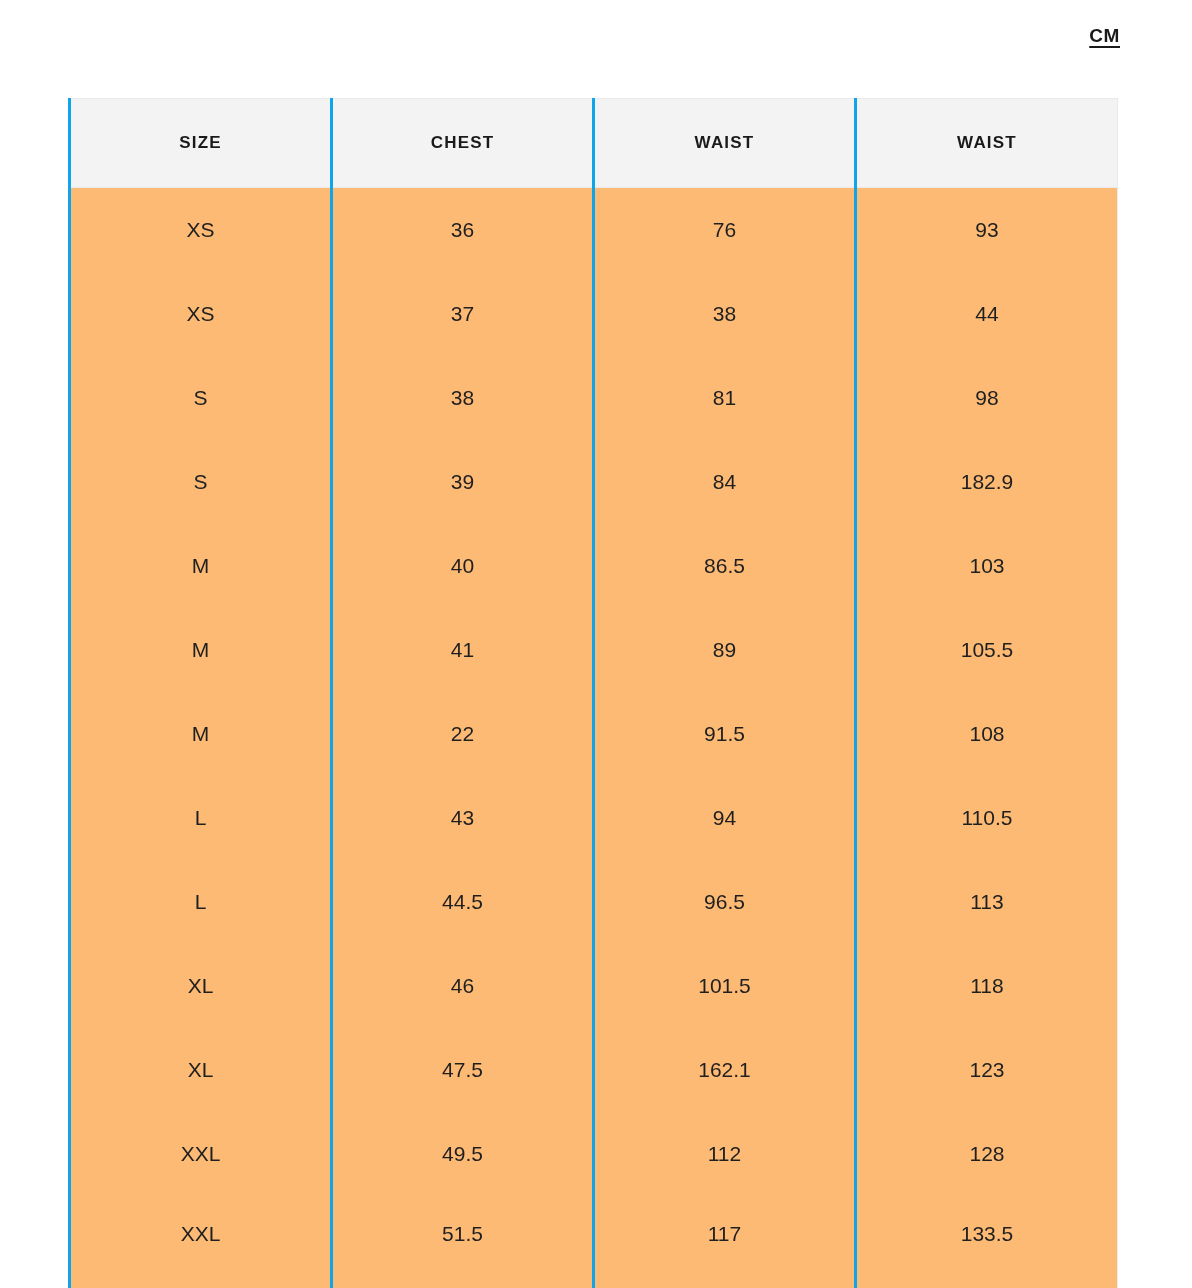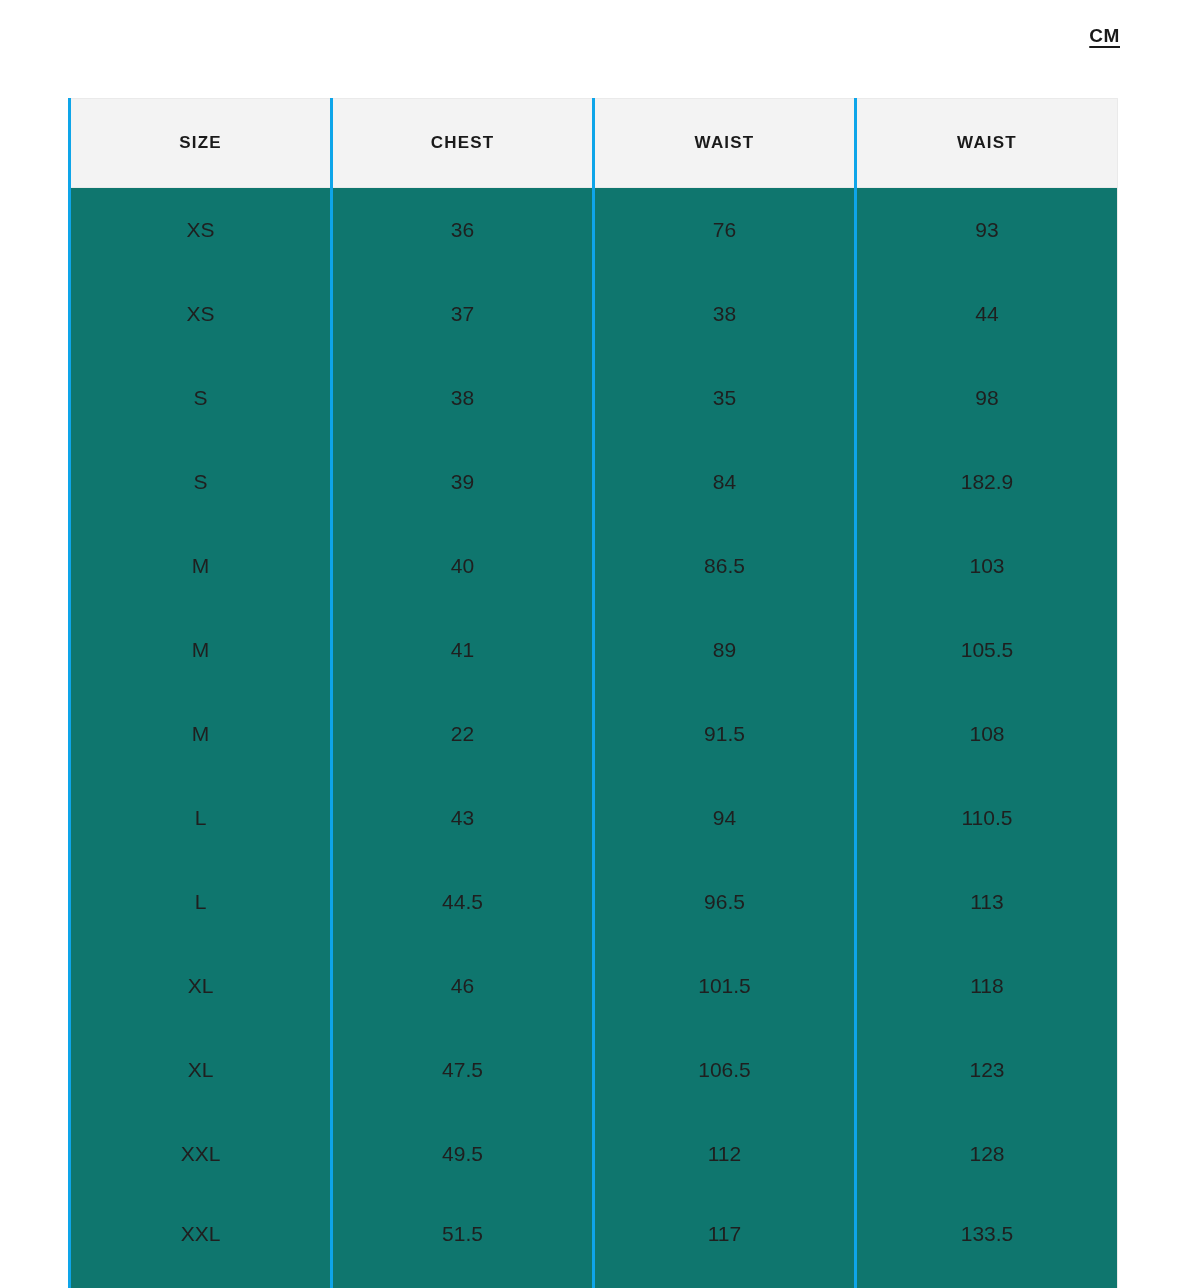--- a/index.html
+++ b/index.html
@@ -80,21 +80,21 @@
     letter-spacing: 1.2px;
     color: #1a1a1a;
     vertical-align: middle;
   }
   table.size-table tbody td {
     height: 82px;
     font-size: 21px;
     font-weight: 400;
     color: #1f1f1f;
     vertical-align: middle;
-    background: #0f766e;
+    background: #fdba74;
   }
   table.size-table tbody tr:last-child td {
     border-bottom: 1px solid #eaeaea;
     height: 120px;
     vertical-align: top;
     padding-top: 26px;
   }
 </style>
 </head>
 <body>
@@ -124,21 +124,21 @@
           </tr>
           <tr>
             <td>XS</td>
             <td>37</td>
             <td>38</td>
             <td>44</td>
           </tr>
           <tr>
             <td>S</td>
             <td>38</td>
-            <td>35</td>
+            <td>81</td>
             <td>98</td>
           </tr>
           <tr>
             <td>S</td>
             <td>39</td>
             <td>84</td>
             <td>182.9</td>
           </tr>
           <tr>
             <td>M</td>
@@ -172,21 +172,21 @@
           </tr>
           <tr>
             <td>XL</td>
             <td>46</td>
             <td>101.5</td>
             <td>118</td>
           </tr>
           <tr>
             <td>XL</td>
             <td>47.5</td>
-            <td>106.5</td>
+            <td>162.1</td>
             <td>123</td>
           </tr>
           <tr>
             <td>XXL</td>
             <td>49.5</td>
             <td>112</td>
             <td>128</td>
           </tr>
           <tr>
             <td>XXL</td>

